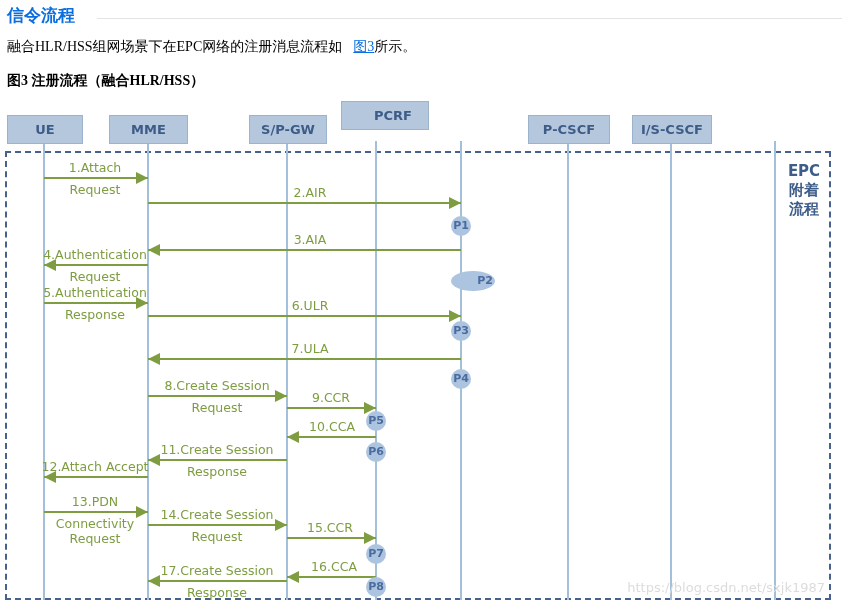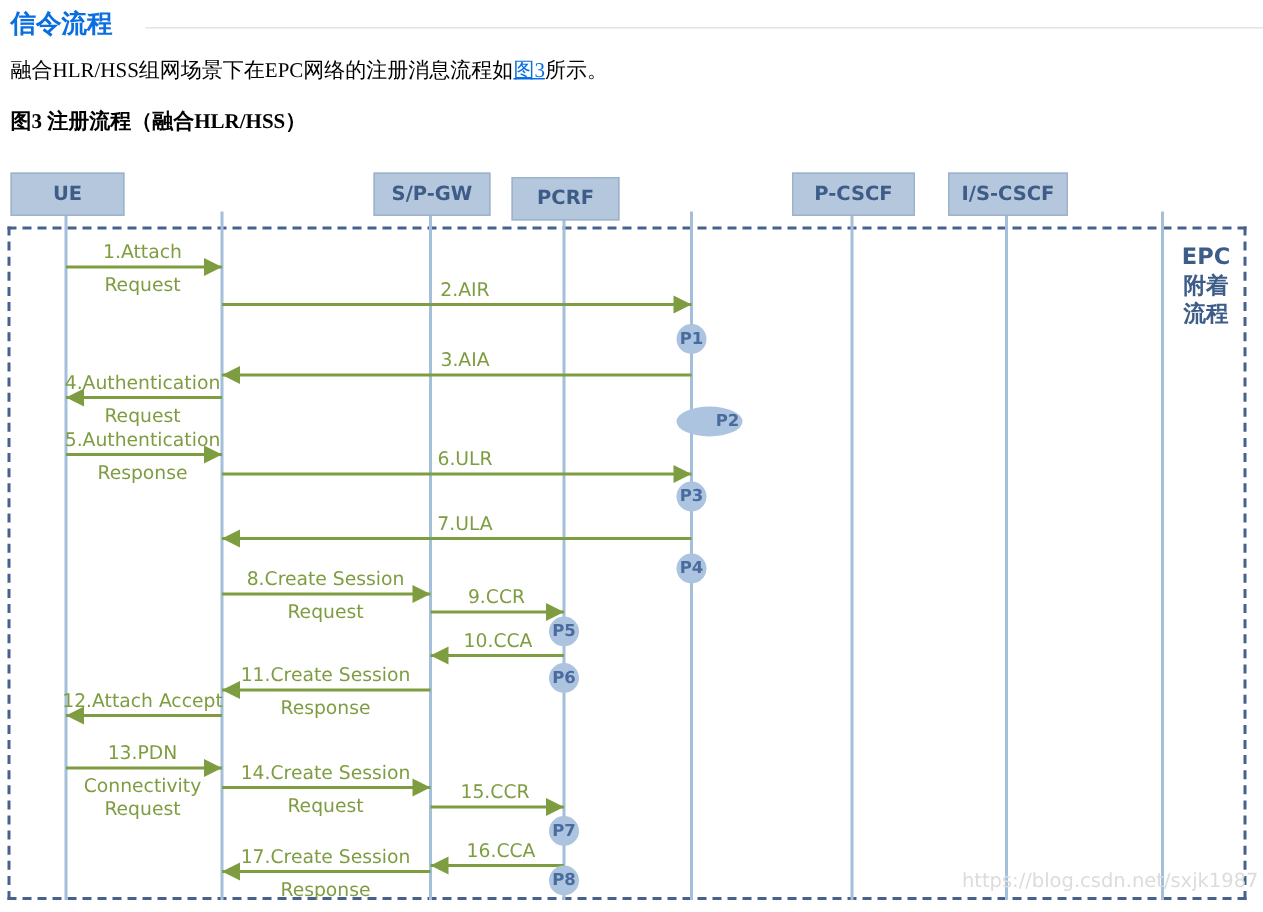--- a/index.html
+++ b/index.html
@@ -6,21 +6,21 @@
   body { width:842px; height:608px; position:relative; overflow:hidden;
          font-family:"DejaVu Sans", sans-serif; }
 
   .h-title { position:absolute; left:7px; top:4px; margin:0; font-size:17px;
              font-weight:bold; color:var(--title,#0a6ee0);
              font-family:"DejaVu Sans", sans-serif; }
   .title-rule { position:absolute; left:97px; right:0; top:18px; height:1px;
                 background:#e4e4e4; }
   .intro { position:absolute; left:7px; top:38px; font-size:14px; color:#000;
            font-family:"Liberation Serif", serif; }
-  .fig-link { color:var(--title,#0a6ee0); text-decoration:underline; cursor:pointer; }
+  .fig-link { color:var(--title,#0a6ee0); text-decoration:underline; cursor:pointer;margin-left:11px; }
   .caption { position:absolute; left:7px; top:72px; font-size:14px; font-weight:bold;
              color:#000; font-family:"Liberation Serif", serif; }
 
   #diagram { position:absolute; left:0; top:0; width:710px; height:608px; }
   .frame { position:absolute; border:2px dashed var(--frame,#46618e); }
   .lifeline { position:absolute; width:2px; background:var(--lifeline,#a4bfda); }
   .actor-box { position:absolute; background:var(--boxfill,#b5c7dc);
                border:1px solid var(--boxborder,#9db3cc); color:var(--boxtext,#3d5c88);
                font-weight:bold; font-size:13px; text-align:center;
                display:flex; flex-direction:column; justify-content:center; align-items:center; }
@@ -35,46 +35,49 @@
   .arrow-head.left  { border-right:12px solid var(--arrow,#7e9d41); }
   .msg-label { position:absolute; transform:translateX(-50%); color:var(--arrow,#7e9d41);
                font-size:12.5px; line-height:15px; white-space:nowrap; text-align:center; }
 
   .marker { position:absolute; width:20px; height:20px; border-radius:50%;
             background:var(--markerfill,#acc4df); color:var(--markertext,#4a6b9e);
             font-size:11px; font-weight:bold; text-align:center; line-height:20px; }
 
   .side-label { position:absolute; left:779px; top:162px; width:50px; text-align:center;
                 color:var(--boxtext,#3d5c88); font-weight:bold; font-size:15px; line-height:19px; }
-  .watermark { position:absolute; right:3px; top:580px; font-size:13px;
+  .watermark { position:absolute; right:17px; top:580px; font-size:13px;
                color:var(--watermark,#dcdcdc); font-family:"DejaVu Sans", sans-serif; }
 </style>
 </head>
 <body>
 
 <h1 class="h-title">信令流程</h1>
 <div class="title-rule"></div>
 
 <div class="intro"><span>融合HLR/HSS组网场景下在EPC网络的注册消息流程如</span><a class="fig-link">图3</a><span>所示。</span></div>
 
 <div class="caption">图3  注册流程（融合HLR/HSS）</div>
 
 <div id="diagram">
     <div class="frame" style="left: 5px; top: 151px; width: 822px; height: 445px;"></div>
     <div class="lifeline" style="left: 43px; top: 141px; height: 459px;"></div>
     <div class="actor-box" style="left: 7px; top: 115px; width: 74px; height: 27px;">
       <div class="actor-single">UE</div>
     </div>
     <div class="lifeline" style="left: 147px; top: 141px; height: 459px;"></div>
+    <div class="actor-box" style="left: 109px; top: 115px; width: 77px; height: 27px;">
+      <div class="actor-single">MME</div>
+    </div>
     <div class="lifeline" style="left: 286px; top: 141px; height: 459px;"></div>
     <div class="actor-box" style="left: 249px; top: 115px; width: 76px; height: 27px;">
       <div class="actor-single">S/P-GW</div>
     </div>
     <div class="lifeline" style="left: 375px; top: 141px; height: 459px;"></div>
-    <div class="actor-box" style="left: 341px; top: 118px; width: 70px; height: 27px;">
+    <div class="actor-box" style="left: 341px; top: 101px; width: 70px; height: 27px; padding-left: 16px;">
       <div class="actor-single">PCRF</div>
     </div>
     <div class="lifeline" style="left: 460px; top: 141px; height: 459px;"></div>
     <div class="lifeline" style="left: 567px; top: 141px; height: 459px;"></div>
     <div class="actor-box" style="left: 528px; top: 115px; width: 80px; height: 27px;">
       <div class="actor-single">P-CSCF</div>
     </div>
     <div class="lifeline" style="left: 670px; top: 141px; height: 459px;"></div>
     <div class="actor-box" style="left: 632px; top: 115px; width: 78px; height: 27px;">
       <div class="actor-single">I/S-CSCF</div>

